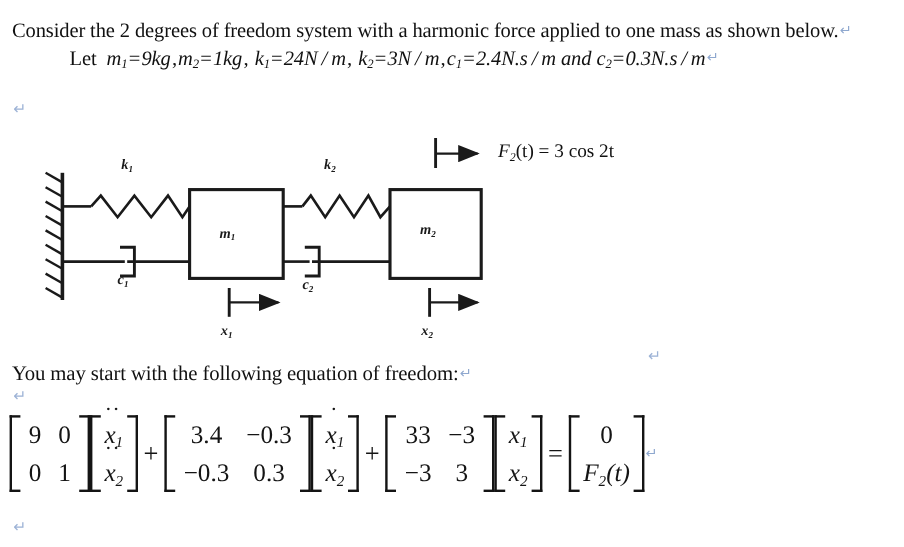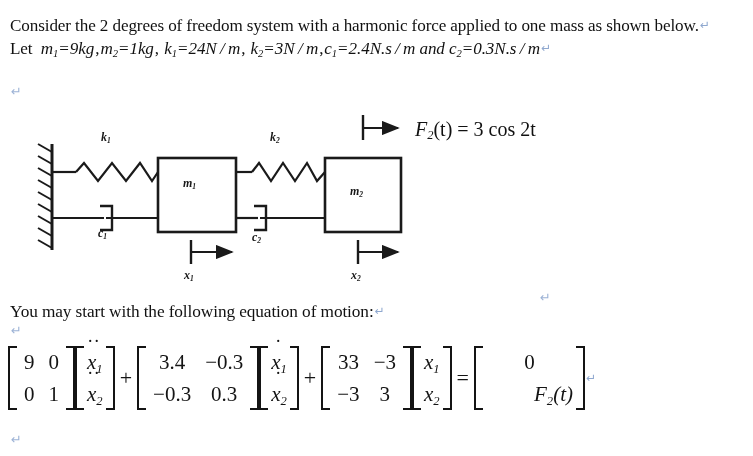--- a/index.html
+++ b/index.html
@@ -33,21 +33,21 @@
     width: 738px;
   }
   .line {
     position: relative;
     font-size: 17.3px;
     line-height: 23px;
     white-space: nowrap;
     letter-spacing: -0.1px;
   }
   .line.l1 { font-size: 17.1px; }
-  .line.l2 { font-size: 17.1px; }
+  .line.l2 { font-size: 17.1px; margin-left: 48px; }
   .line.l3 { font-size: 17.3px; }
 
   .mathital {
     font-style: italic;
   }
 
   var, .v {
     font-style: italic;
     font-family: "Liberation Serif", "DejaVu Serif", serif;
   }
@@ -94,21 +94,21 @@
     color: #1a1a1a;
   }
   .dlabel sub {
     font-size: 0.63em;
     vertical-align: -0.3em;
     font-weight: 700;
   }
   .flabel {
     position: absolute;
     font-family: "Liberation Serif", "DejaVu Serif", serif;
-    font-size: 20px;
+    font-size: 16px;
     color: #111;
   }
   .flabel .fi { font-style: italic; }
   .flabel sub { font-size: 0.62em; vertical-align: -0.28em; font-style: italic; }
 
   
   .eqrow {
     position: absolute;
     left: 8px;
     top: 346px;
@@ -173,21 +173,21 @@
     font-style: normal;
     font-size: 0.85em;
     letter-spacing: 0.5px;
     line-height: 1;
   }
   .vsym sub {
     font-size: 0.6em;
     vertical-align: -0.3em;
   }
 
-  .ftext { font-style: italic; white-space: nowrap; margin-left: 48px; }
+  .ftext { font-style: italic; white-space: nowrap; }
   .ftext sub { font-size: 0.6em; vertical-align: -0.3em; }
 </style>
 </head>
 <body>
 
 <div class="page">
 
   <div class="prose">
 
     <div class="line l1">
@@ -269,30 +269,30 @@
       <g>
         <line x1="358" y1="140" x2="358" y2="164" stroke="#1a1a1a" stroke-width="2.4"></line>
         <line x1="358" y1="152" x2="398" y2="152" stroke="#1a1a1a" stroke-width="1.8" marker-end="url(#arrowhd)"></line>
       </g>
     </svg>
 
     <span class="dlabel" style="left:101px; top:30px;"><span>k</span><sub>1</sub></span>
     <span class="dlabel" style="left:270px; top:30px;"><span>k</span><sub>2</sub></span>
     <span class="dlabel" style="left:98px; top:126px;"><span>c</span><sub>1</sub></span>
     <span class="dlabel" style="left:252px; top:130px;"><span>c</span><sub>2</sub></span>
-    <span class="dlabel" style="left:183px; top:76px;"><span>m</span><sub>1</sub></span>
+    <span class="dlabel" style="left:183px; top:87px;"><span>m</span><sub>1</sub></span>
     <span class="dlabel" style="left:350px; top:84px;"><span>m</span><sub>2</sub></span>
     <span class="dlabel" style="left:184px; top:168px;"><span>x</span><sub>1</sub></span>
     <span class="dlabel" style="left:351px; top:168px;"><span>x</span><sub>2</sub></span>
 
     <span class="flabel" style="left:415px; top:18px;"><span class="fi">F</span><sub>2</sub><span>(t) = 3 cos 2t</span></span>
   </div>
 
   <div class="line l3" style="position:absolute; left:10px; top:300px; font-size:17.3px;">
-    <span>You may start with the following equation of motion:</span><span class="ret">↵</span>
+    <span>You may start with the following equation of freedom:</span><span class="ret">↵</span>
   </div>
   <span class="ret-standalone" style="left:540px; top:290px;">↵</span>
   <span class="ret-standalone" style="left:11px; top:323px;">↵</span>
 
   <div class="eqrow">
 
     <span class="mat">
       <table>
         <tbody>
             <tr>

